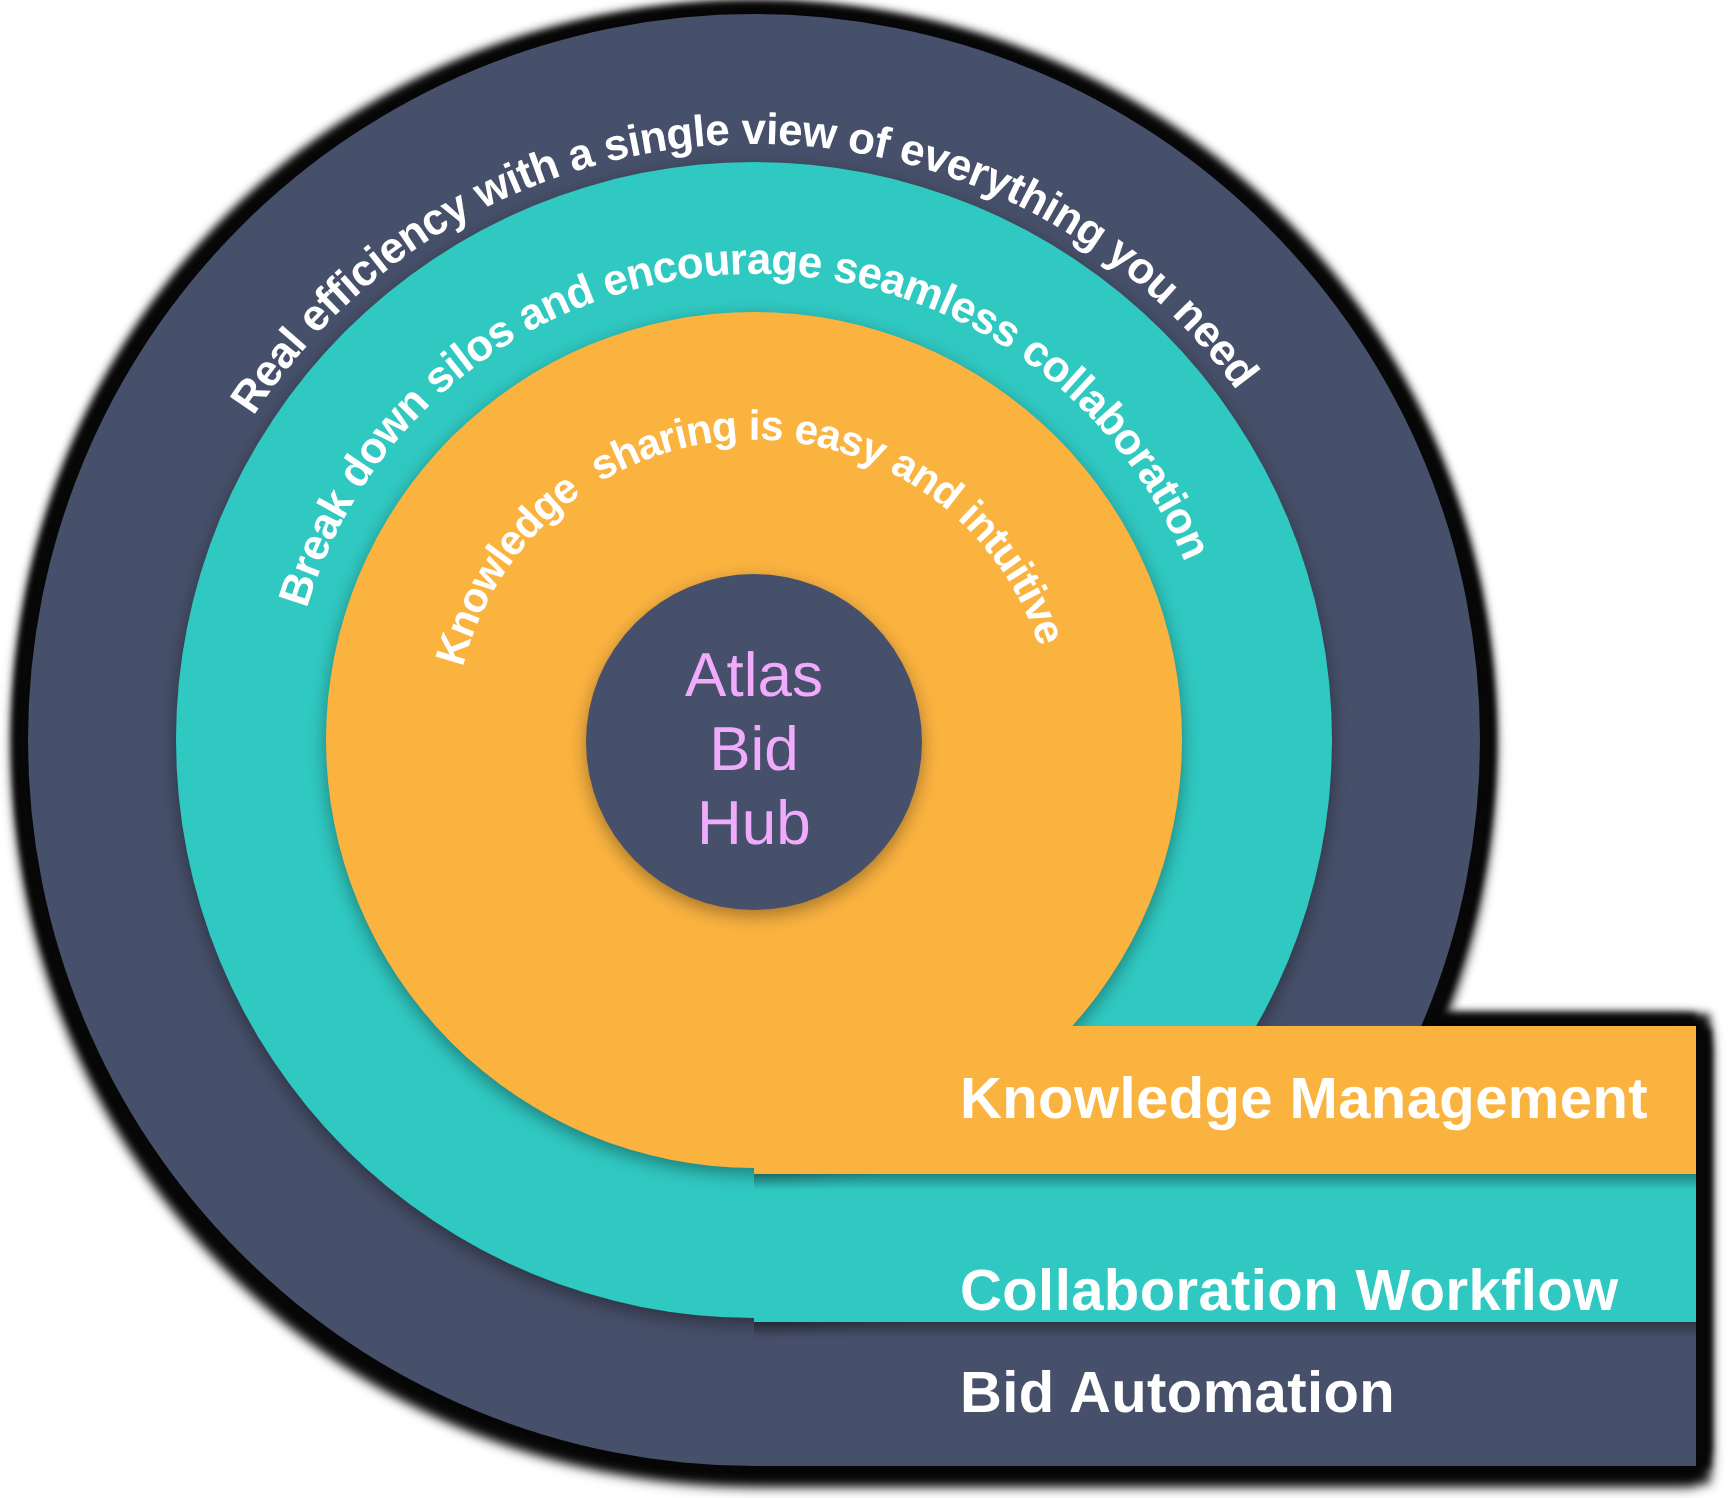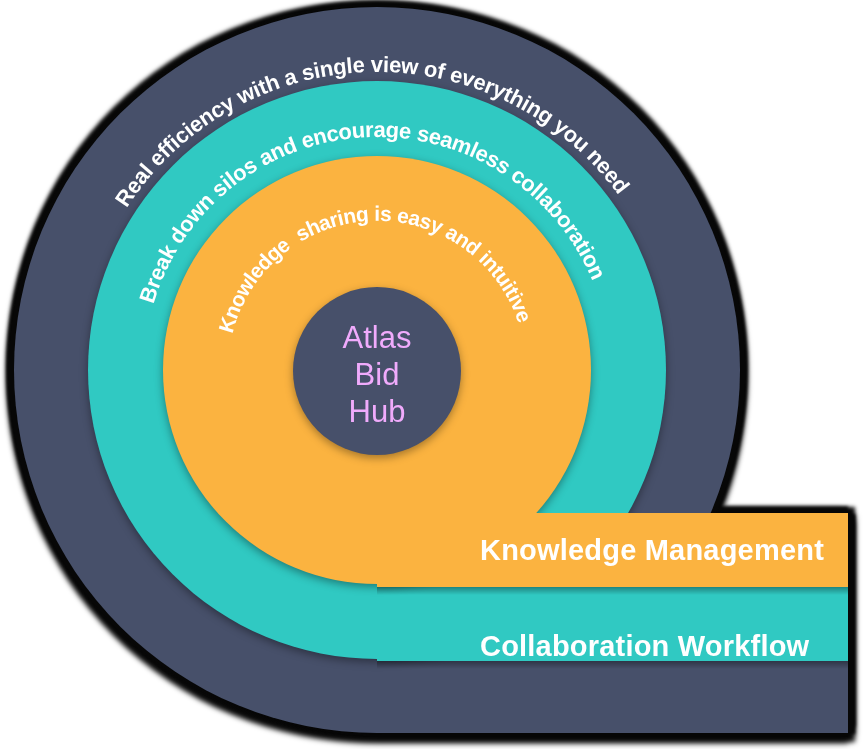--- a/index.html
+++ b/index.html
@@ -92,15 +92,16 @@
       <text class="t-middle" dominant-baseline="central" xml:space="preserve">
         <textPath href="#arc-middle" startOffset="50%" text-anchor="middle" alignment-baseline="central" xml:space="preserve">Break down silos and encourage seamless collaboration</textPath>
       </text>
       <text class="t-inner" dominant-baseline="central" xml:space="preserve">
         <textPath href="#arc-inner" startOffset="50%" text-anchor="middle" alignment-baseline="central" xml:space="preserve">Knowledge  sharing is easy and intuitive</textPath>
       </text>
     </svg>
 
     <div class="bar-label bl-0">Knowledge Management</div>
     <div class="bar-label bl-1">Collaboration Workflow</div>
+    <div class="bar-label bl-2">Bid Automation</div>
 
   </div>
 </div>
 
 </body></html>

